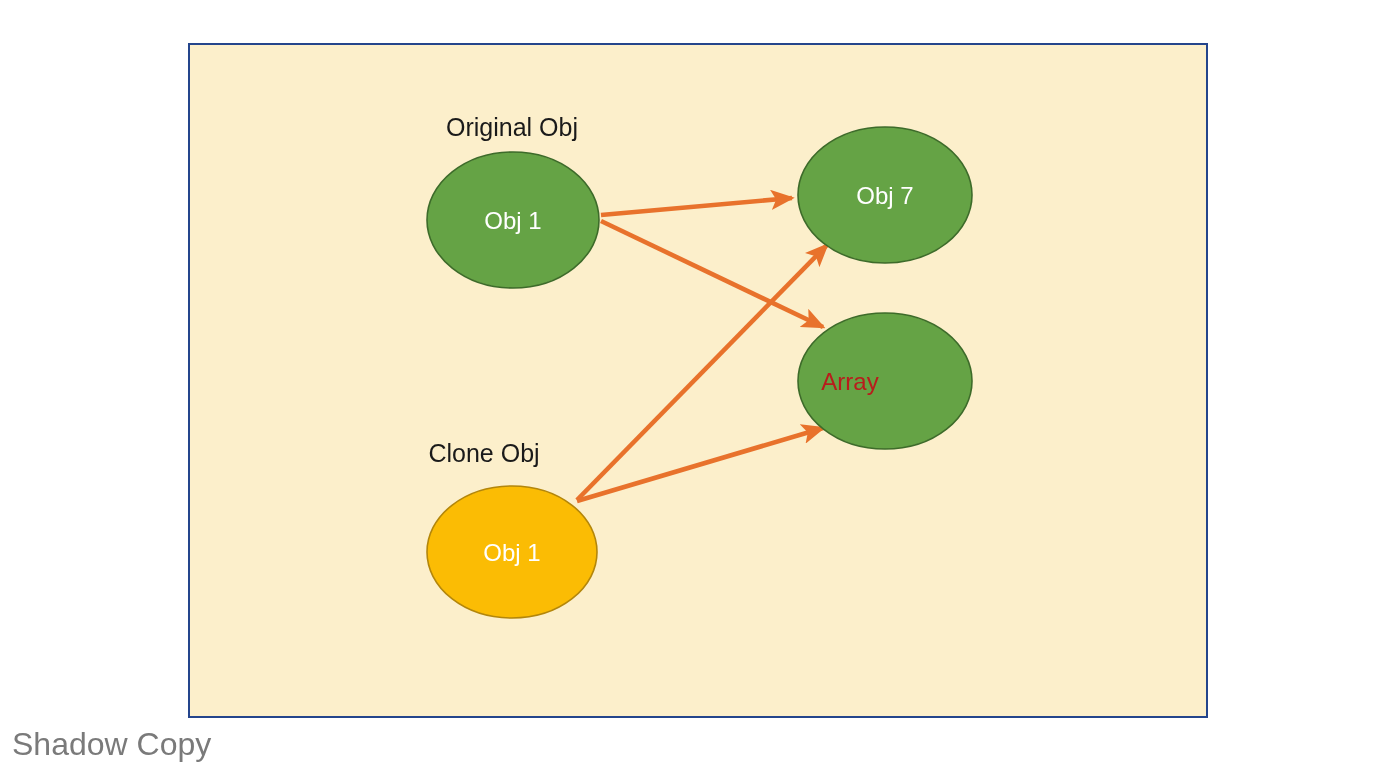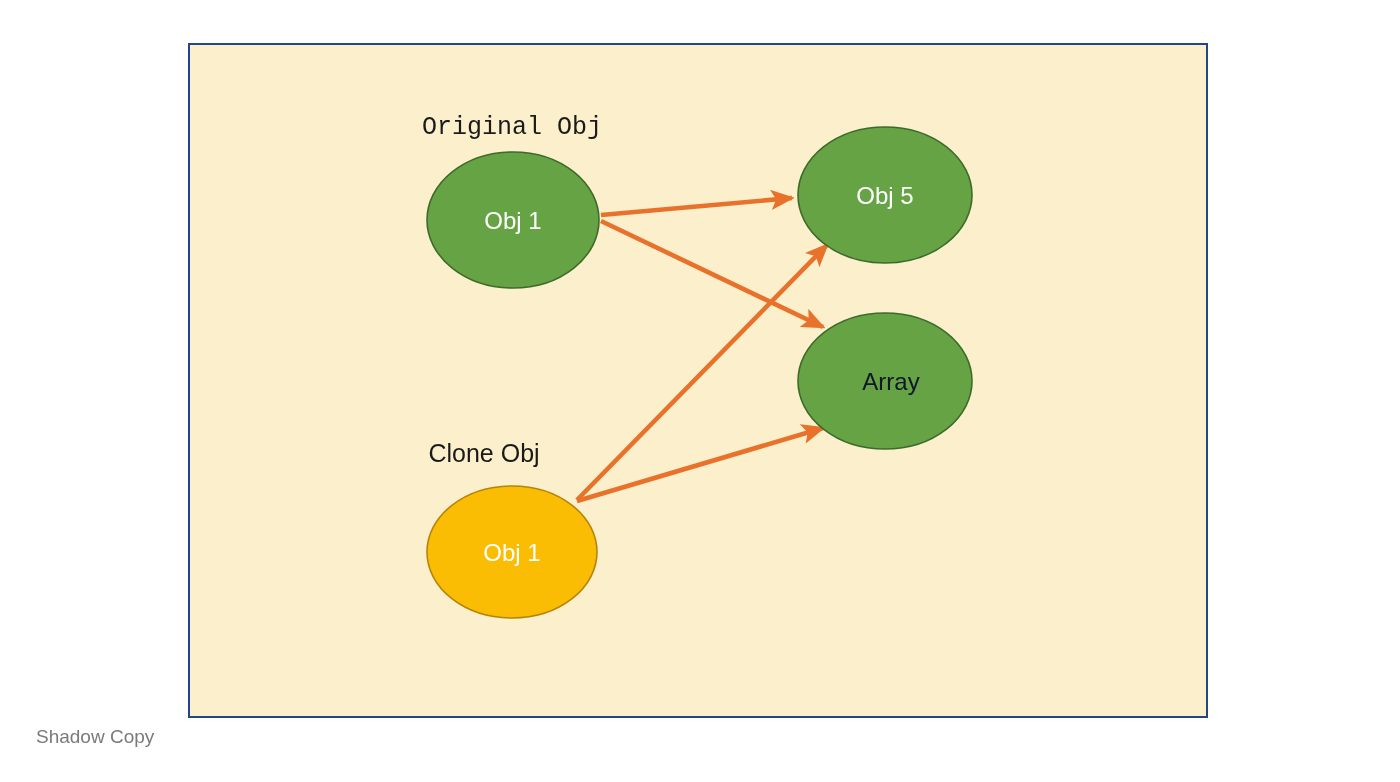--- a/index.html
+++ b/index.html
@@ -49,24 +49,24 @@
   .group-label {
     position: absolute;
     color: #1a1a1a;
     font-size: 25px;
     font-family: "Liberation Sans", sans-serif;
     white-space: nowrap;
     transform: translate(-50%, -50%);
   }
   .caption {
     position: absolute;
-    left: 36px;
+    left: 12px;
     top: 726px;
     color: #7a7a7a;
-    font-size: 19px;
+    font-size: 32px;
     font-family: "Liberation Sans", sans-serif;
     white-space: nowrap;
   }
 </style>
 </head>
 <body style="background: rgb(255, 255, 255);">
 
 <div id="stage">
 
   <div class="diagram-frame" style="left: 188px; top: 43px; width: 1020px; height: 675px; background: rgb(252, 239, 203); border-color: rgb(36, 69, 140);"></div>
@@ -87,23 +87,23 @@
 
   <svg class="svg-layer" viewBox="0 0 1400 782" width="1400" height="782">
     <g id="nodes-group">
         <ellipse cx="513" cy="220" rx="86" ry="68" fill="#65A345" stroke="#3D6B2A" stroke-width="1.6"></ellipse>
         <ellipse cx="885" cy="195" rx="87" ry="68" fill="#65A345" stroke="#3D6B2A" stroke-width="1.6"></ellipse>
         <ellipse cx="885" cy="381" rx="87" ry="68" fill="#65A345" stroke="#3D6B2A" stroke-width="1.6"></ellipse>
         <ellipse cx="512" cy="552" rx="85" ry="66" fill="#FBBC04" stroke="#B3860B" stroke-width="1.6"></ellipse>
       </g>
   </svg>
 
-  <div class="group-label" style="left: 512px; top: 127px; color: rgb(26, 26, 26); font-family: Liberation Mono, monospace;">Original Obj</div>
+  <div class="group-label" style="left: 512px; top: 127px; color: rgb(26, 26, 26);">Original Obj</div>
   <div class="group-label" style="left: 484px; top: 453px; color: rgb(26, 26, 26);">Clone Obj</div>
 
   <div class="node-label" style="left: 513px; top: 221px; color: rgb(255, 255, 255);">Obj 1</div>
-  <div class="node-label" style="left: 885px; top: 196px; color: rgb(255, 255, 255);">Obj 5</div>
-  <div class="node-label" style="left: 891px; top: 382px; color: #0f172a;">Array</div>
+  <div class="node-label" style="left: 885px; top: 196px; color: rgb(255, 255, 255);">Obj 7</div>
+  <div class="node-label" style="left: 850px; top: 382px; color: #b91c1c;">Array</div>
   <div class="node-label" style="left: 512px; top: 553px; color: rgb(255, 255, 255);">Obj 1</div>
 
   <div class="caption" style="color: rgb(122, 122, 122);">Shadow Copy</div>
 
 </div>
 
 </body></html>

